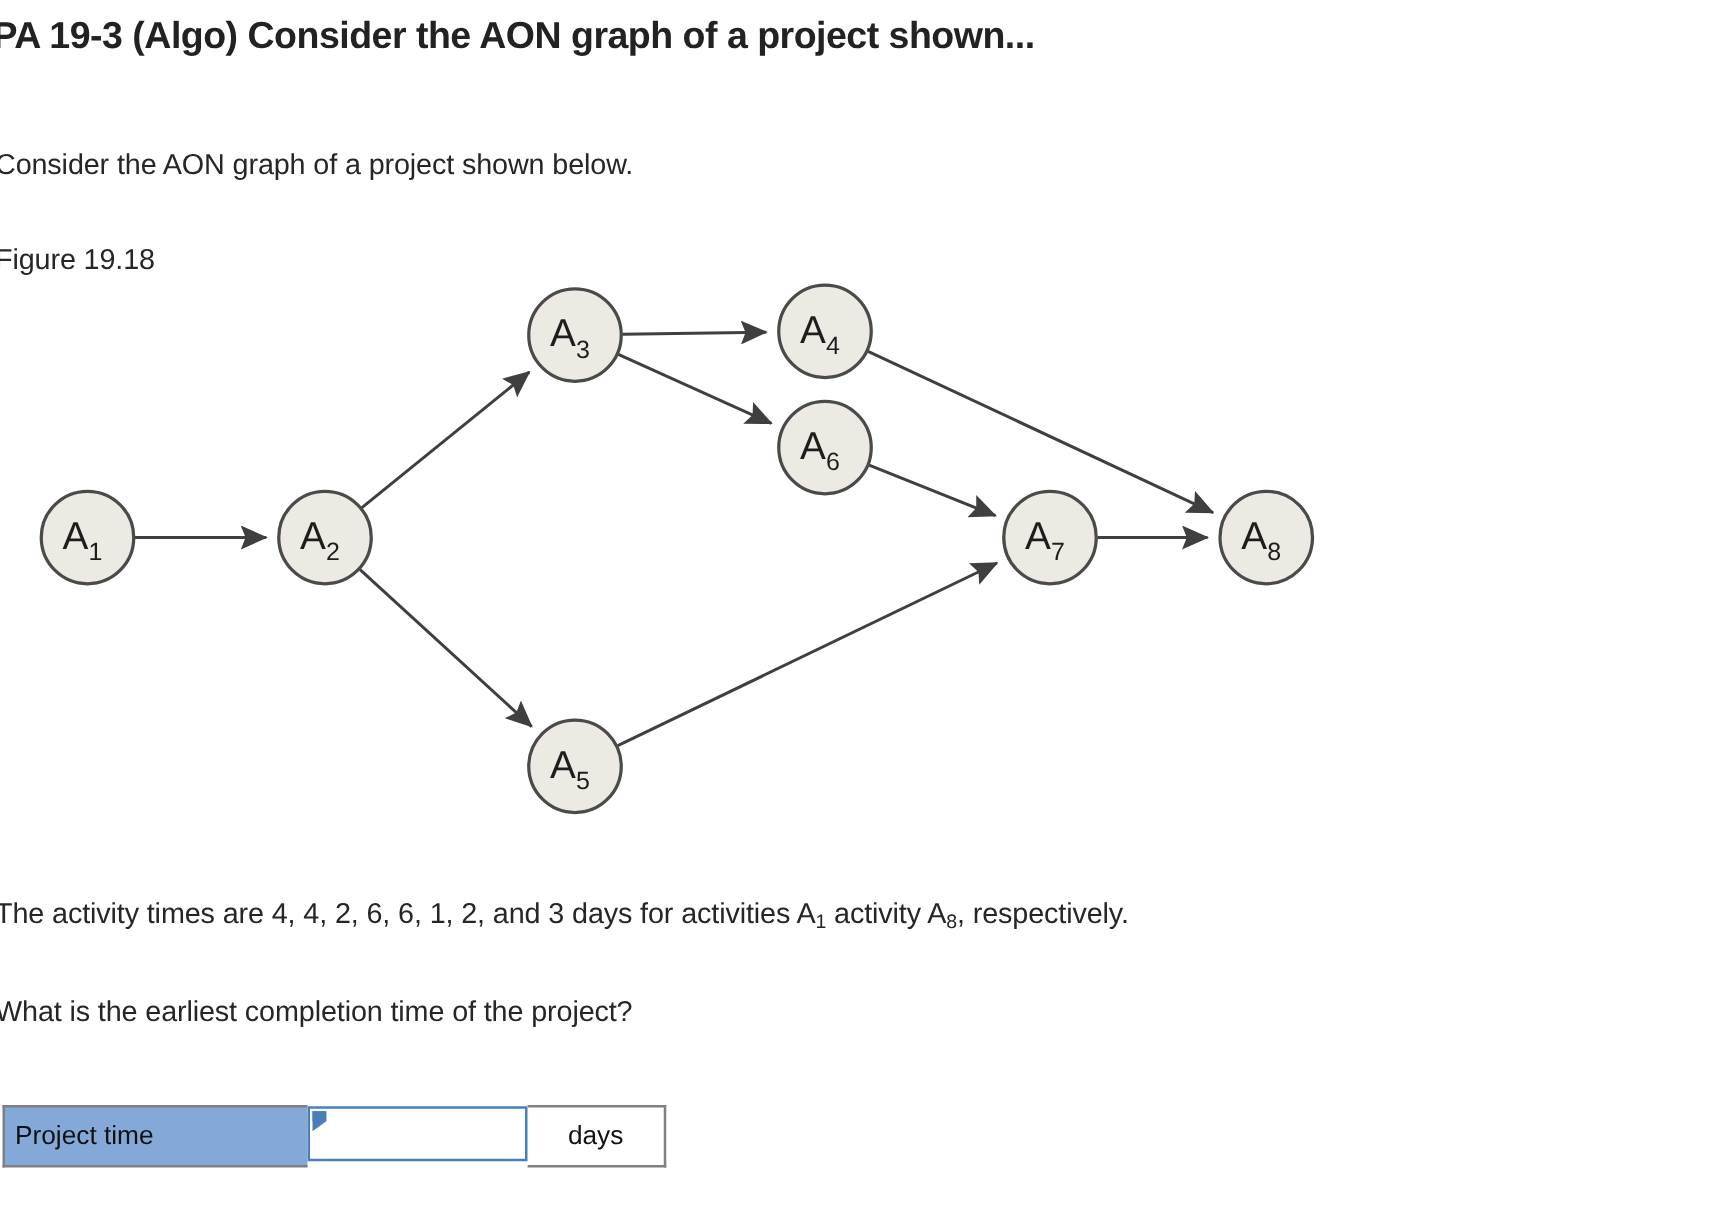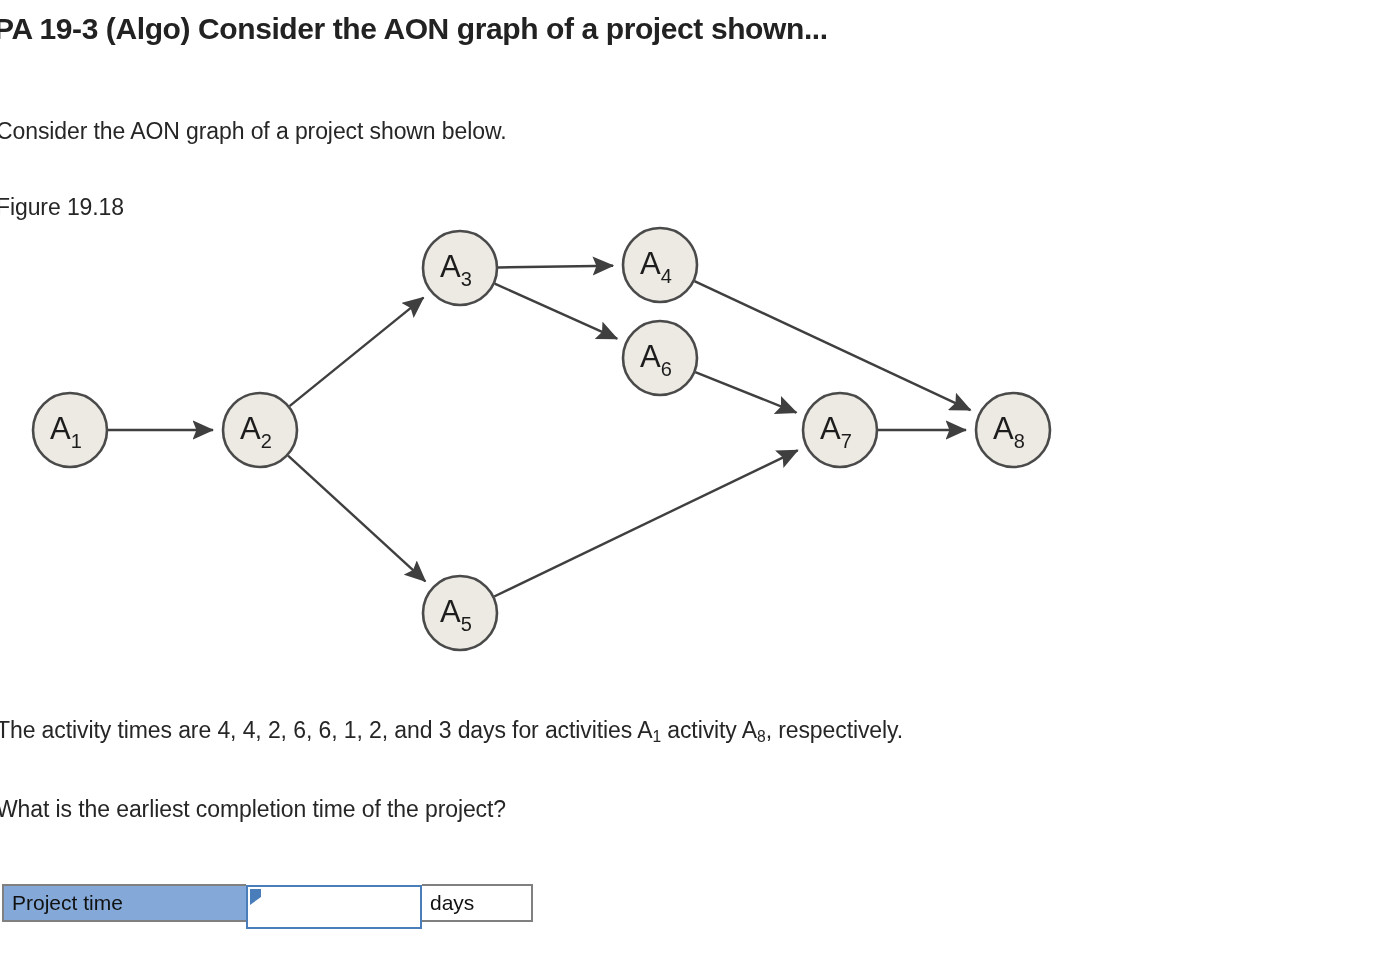--- a/index.html
+++ b/index.html
@@ -70,21 +70,21 @@
   
   .answer-table {
     position: absolute;
     left: 2px;
     top: 884px;
     border-collapse: collapse;
     table-layout: fixed;
   }
   .answer-table td {
     border: 2px solid #808080;
-    height: 36px;
+    height: 48px;
     padding: 0 8px;
     font-size: 21px;
     color: #111111;
     vertical-align: middle;
     box-sizing: border-box;
     background: #ffffff;
   }
   td.label-cell {
     background: #84a9d8;
     width: 243px;
@@ -127,20 +127,21 @@
     height: 0;
     border-top: 8px solid #4a7ebb;
     border-bottom: 8px solid transparent;
     border-left: 11px solid #4a7ebb;
     border-right: 0 solid transparent;
     pointer-events: none;
   }
   td.units-cell {
     width: 110px;
     border-left: none;
+    text-align: center;
   }
 </style>
 </head>
 <body>
 
 <div class="page">
 
   <div class="title">PA 19-3 (Algo) Consider the AON graph of a project shown...</div>
 
   <div class="para p-intro">Consider the AON graph of a project shown below.</div>

